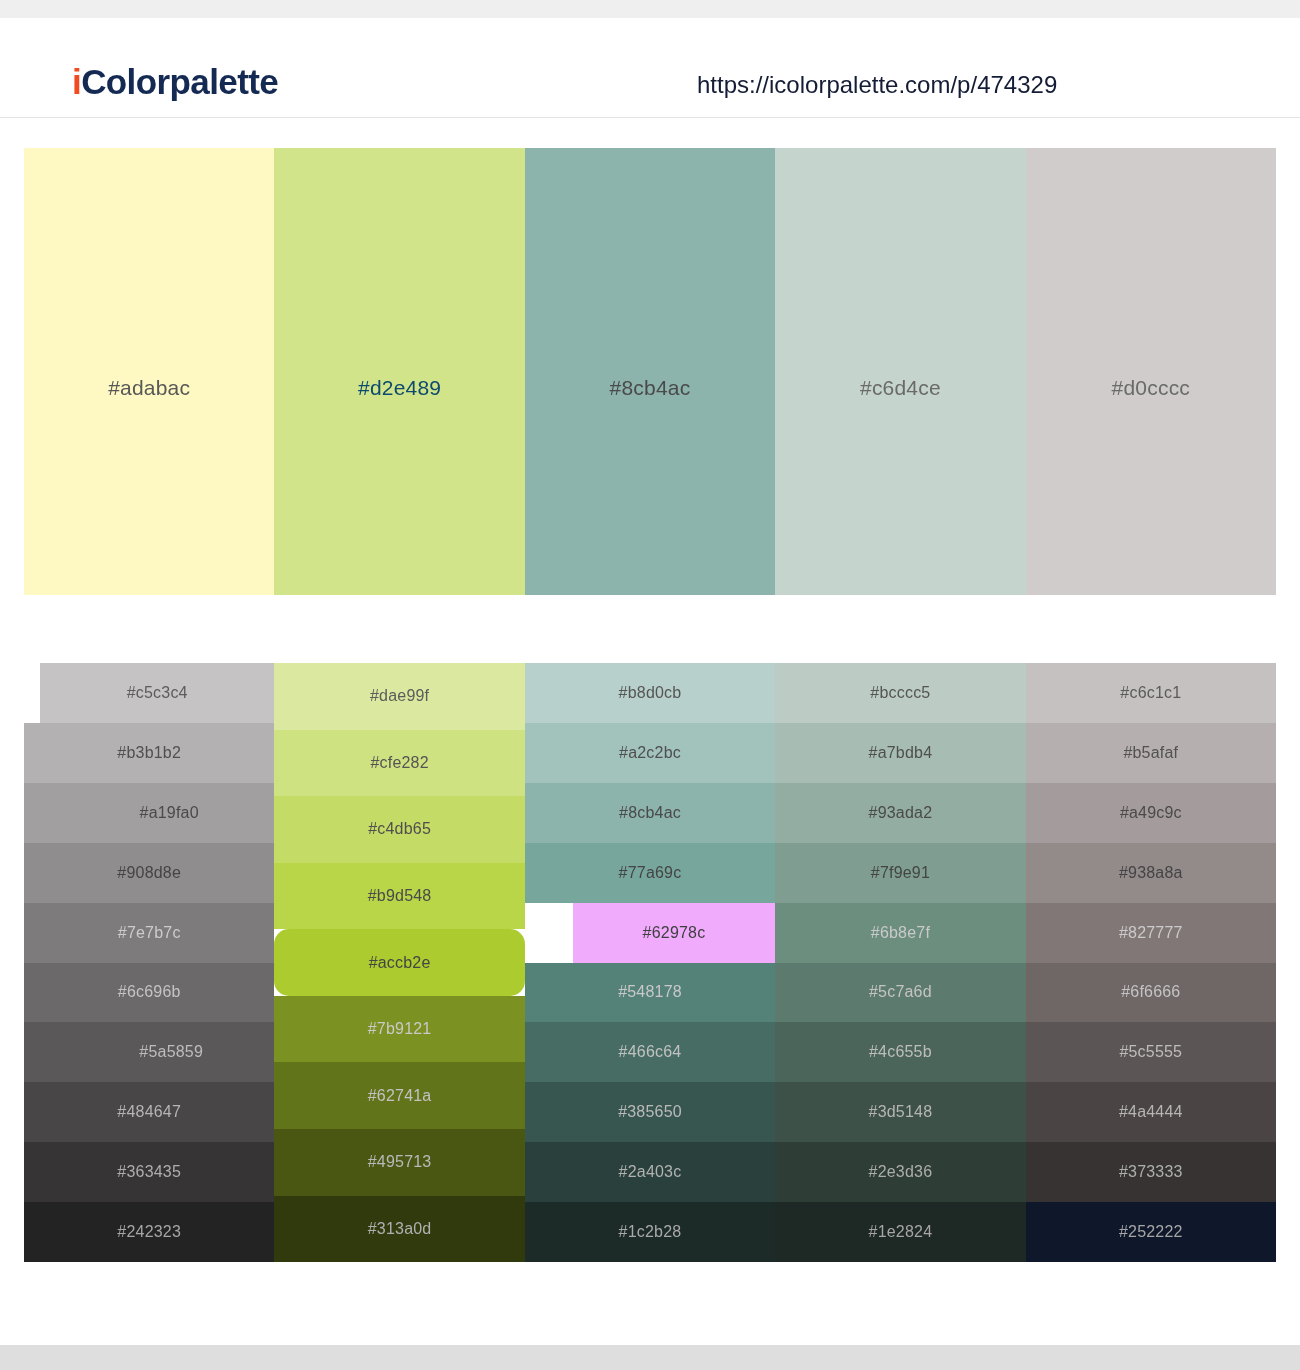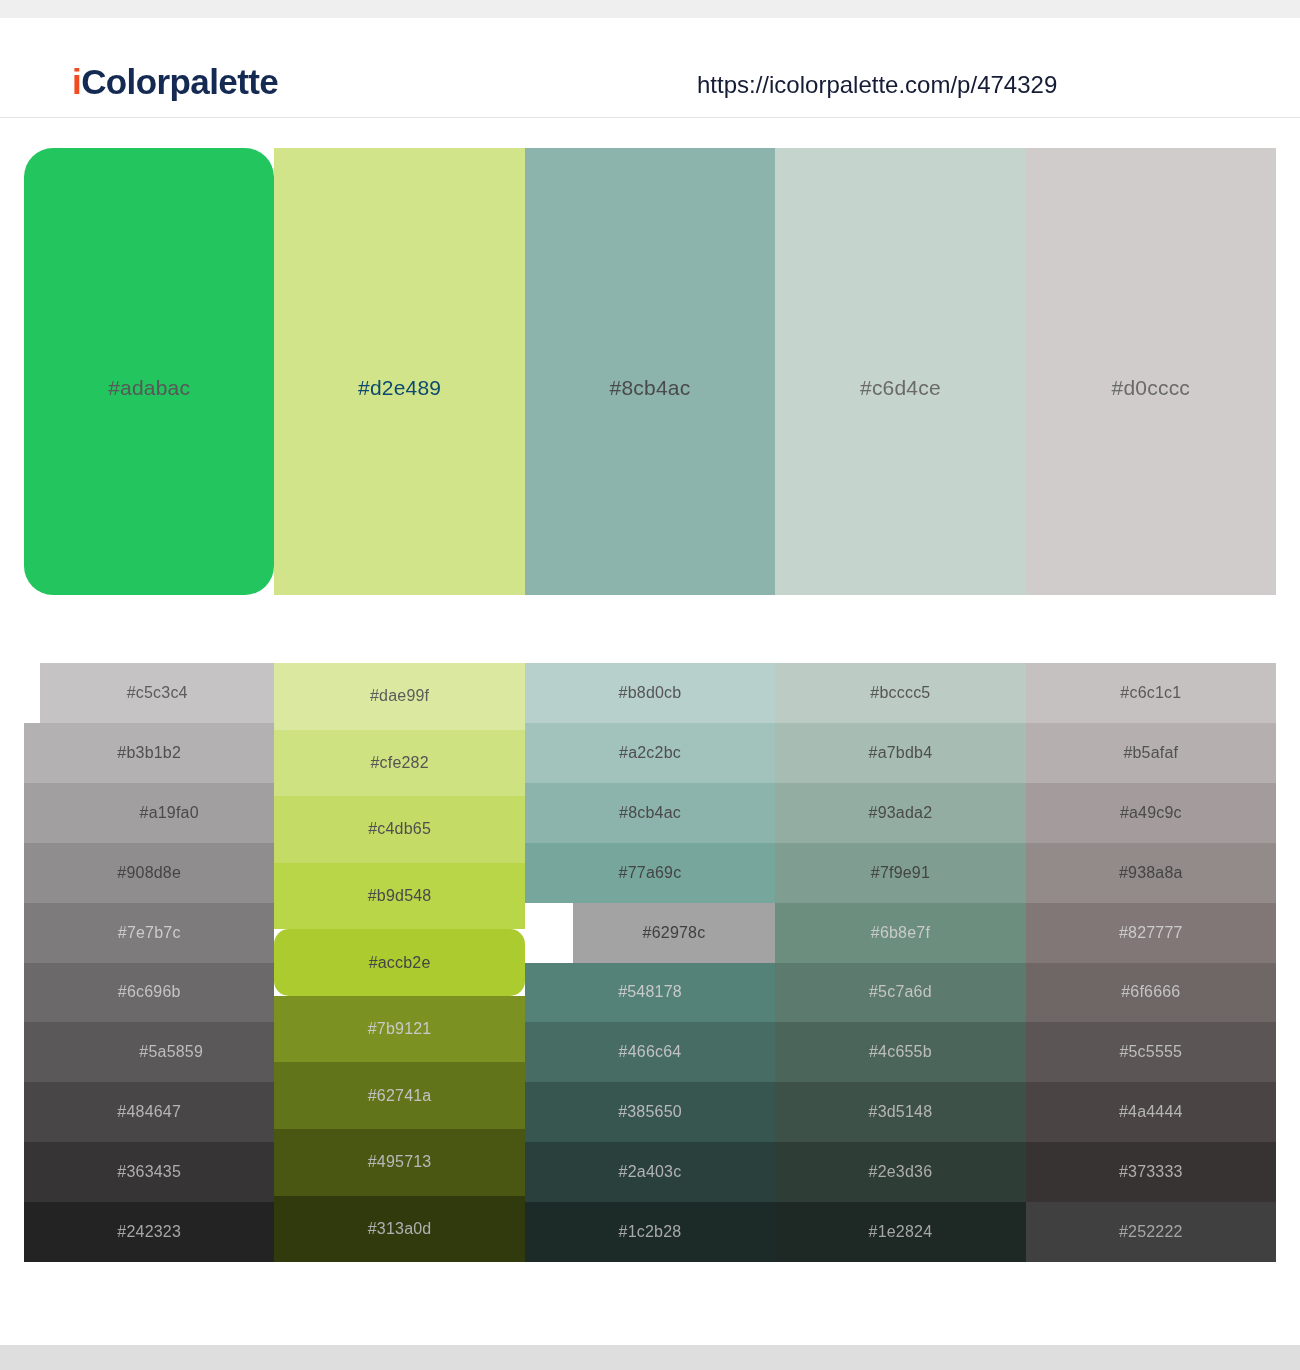--- a/index.html
+++ b/index.html
@@ -110,21 +110,21 @@
 <div class="top-band"></div>
 
 <div class="header">
   <div class="logo">
     <span class="logo-i">i</span><span class="logo-rest">Colorpalette</span>
   </div>
   <div class="page-url">https://icolorpalette.com/p/474329</div>
 </div>
 
 <div class="swatch-strip" id="swatch-strip">
-    <div class="swatch" style="background: #22c55e; border-radius: 29px;">
+    <div class="swatch" style="background: #fef9c3;">
       <div class="swatch-label" style="color: rgb(88, 88, 88);">#adabac</div>
     </div>
     <div class="swatch" style="background: rgb(210, 228, 137);">
       <div class="swatch-label" style="color: #0c4a6e;">#d2e489</div>
     </div>
     <div class="swatch" style="background: rgb(140, 180, 172);">
       <div class="swatch-label" style="color: rgb(74, 74, 74);">#8cb4ac</div>
     </div>
     <div class="swatch" style="background: rgb(198, 212, 206);">
       <div class="swatch-label" style="color: rgb(106, 106, 106);">#c6d4ce</div>
@@ -156,21 +156,21 @@
       <div class="shade-cell" style="background: rgb(123, 145, 33); color: rgb(201, 201, 201);">#7b9121</div>
       <div class="shade-cell" style="background: rgb(98, 116, 26); color: rgb(194, 194, 194);">#62741a</div>
       <div class="shade-cell" style="background: rgb(73, 87, 19); color: rgb(185, 185, 185);">#495713</div>
       <div class="shade-cell" style="background: rgb(49, 58, 13); color: rgb(176, 176, 176);">#313a0d</div>
     </div>
     <div class="shade-col">
       <div class="shade-cell" style="background: rgb(184, 208, 203); color: rgb(85, 85, 85);">#b8d0cb</div>
       <div class="shade-cell" style="background: rgb(162, 194, 188); color: rgb(79, 79, 79);">#a2c2bc</div>
       <div class="shade-cell" style="background: rgb(140, 180, 172); color: rgb(74, 74, 74);">#8cb4ac</div>
       <div class="shade-cell" style="background: rgb(119, 166, 156); color: rgb(68, 68, 68);">#77a69c</div>
-      <div class="shade-cell" style="background: #a3a3a3; color: rgb(63, 63, 63); margin-left: 48px;">#62978c</div>
+      <div class="shade-cell" style="background: #f0abfc; color: rgb(63, 63, 63); margin-left: 48px;">#62978c</div>
       <div class="shade-cell" style="background: rgb(84, 129, 120); color: rgb(201, 201, 201);">#548178</div>
       <div class="shade-cell" style="background: rgb(70, 108, 100); color: rgb(194, 194, 194);">#466c64</div>
       <div class="shade-cell" style="background: rgb(56, 86, 80); color: rgb(186, 186, 186);">#385650</div>
       <div class="shade-cell" style="background: rgb(42, 64, 60); color: rgb(178, 178, 178);">#2a403c</div>
       <div class="shade-cell" style="background: rgb(28, 43, 40); color: rgb(169, 169, 169);">#1c2b28</div>
     </div>
     <div class="shade-col">
       <div class="shade-cell" style="background: rgb(188, 204, 197); color: rgb(85, 85, 85);">#bcccc5</div>
       <div class="shade-cell" style="background: rgb(167, 189, 180); color: rgb(79, 79, 79);">#a7bdb4</div>
       <div class="shade-cell" style="background: rgb(147, 173, 162); color: rgb(74, 74, 74);">#93ada2</div>
@@ -185,17 +185,17 @@
     <div class="shade-col">
       <div class="shade-cell" style="background: rgb(198, 193, 193); color: rgb(90, 90, 90);">#c6c1c1</div>
       <div class="shade-cell" style="background: rgb(181, 175, 175); color: rgb(82, 82, 82);">#b5afaf</div>
       <div class="shade-cell" style="background: rgb(164, 156, 156); color: rgb(74, 74, 74);">#a49c9c</div>
       <div class="shade-cell" style="background: rgb(147, 138, 138); color: rgb(68, 68, 68);">#938a8a</div>
       <div class="shade-cell" style="background: rgb(130, 119, 119); color: rgb(203, 203, 203);">#827777</div>
       <div class="shade-cell" style="background: rgb(111, 102, 102); color: rgb(196, 196, 196);">#6f6666</div>
       <div class="shade-cell" style="background: rgb(92, 85, 85); color: rgb(189, 189, 189);">#5c5555</div>
       <div class="shade-cell" style="background: rgb(74, 68, 68); color: rgb(181, 181, 181);">#4a4444</div>
       <div class="shade-cell" style="background: rgb(55, 51, 51); color: rgb(174, 174, 174);">#373333</div>
-      <div class="shade-cell" style="background: #404040; color: rgb(166, 166, 166);">#252222</div>
+      <div class="shade-cell" style="background: #0f172a; color: rgb(166, 166, 166);">#252222</div>
     </div>
   </div>
 
 <div class="bottom-band"></div>
 
 </body></html>

